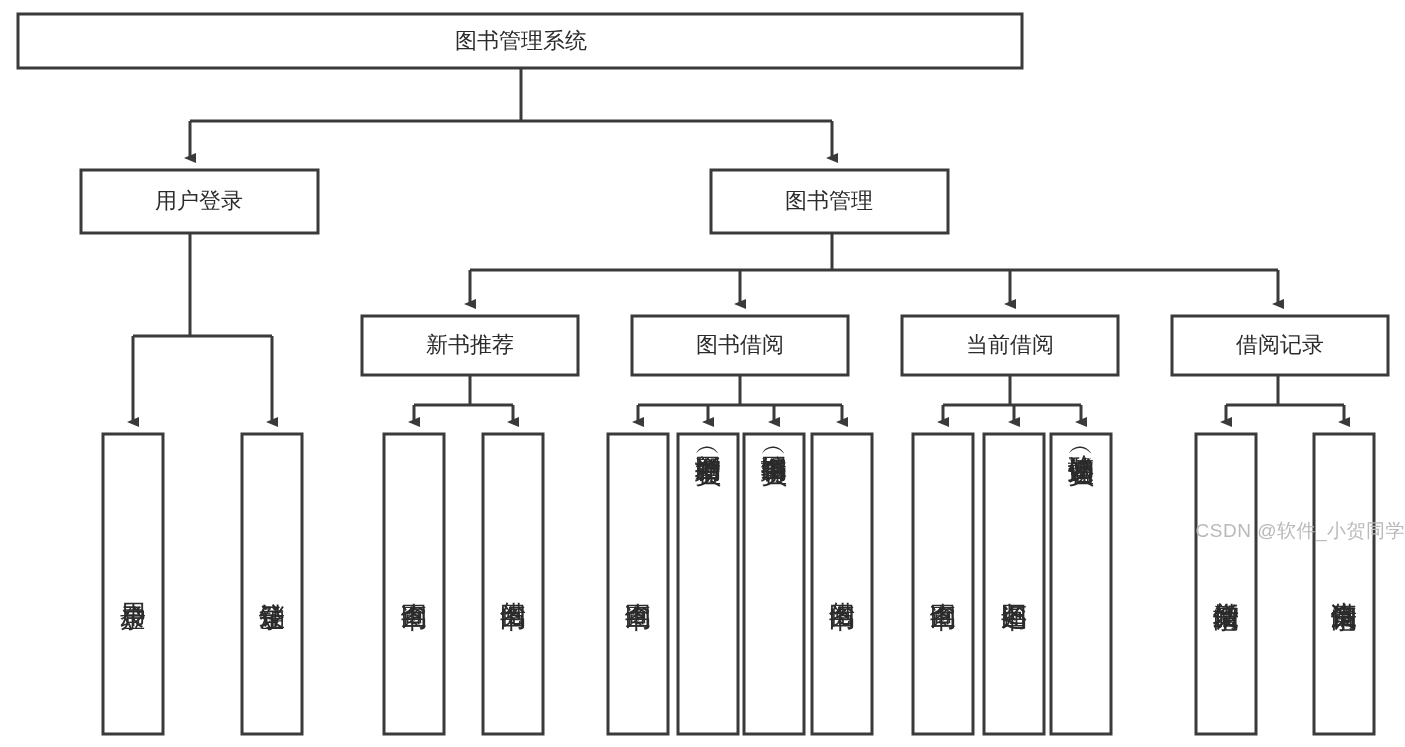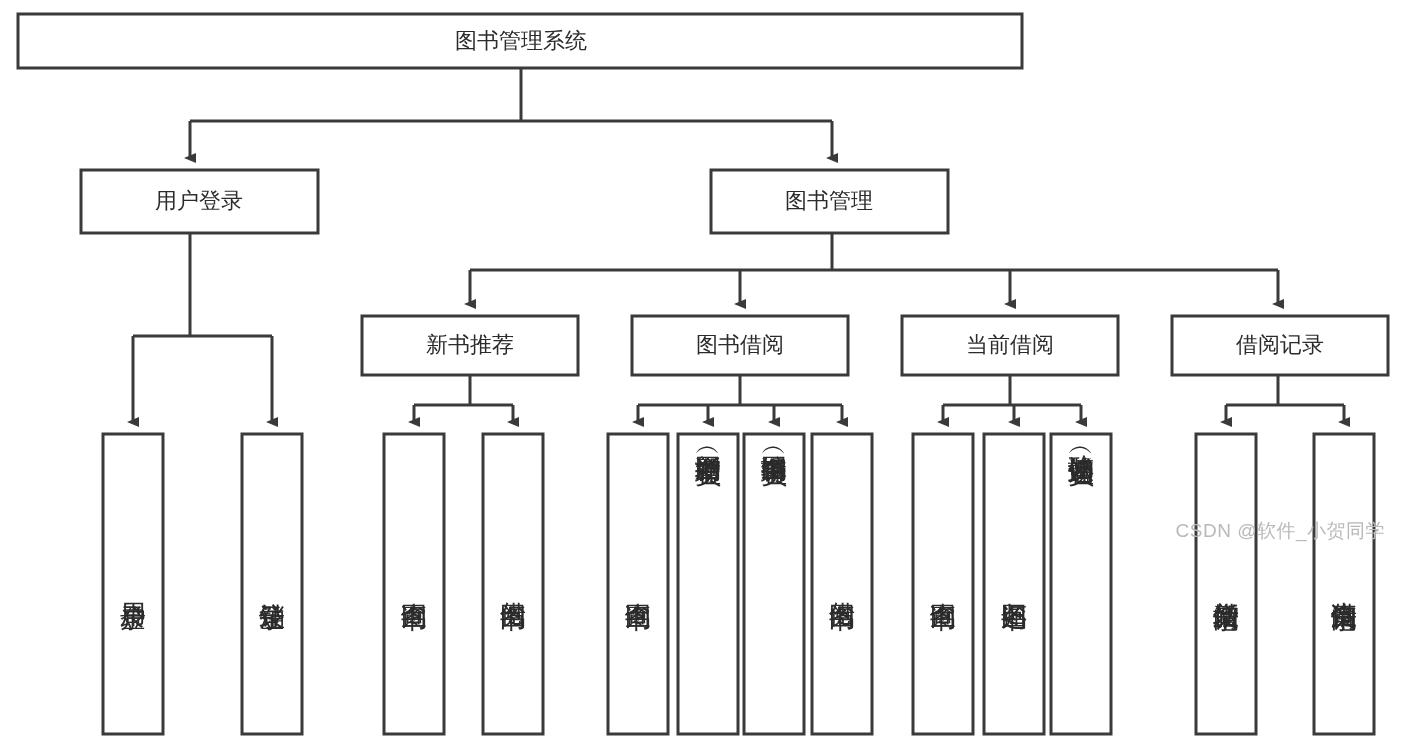--- a/index.html
+++ b/index.html
@@ -32,21 +32,21 @@
   .leaf-box{
     position:absolute;
     box-sizing:border-box;
     display:flex;
     align-items:center;
     justify-content:center;
     pointer-events:auto;
   }
   .watermark{
     position:absolute;
-    right:20px;
+    right:0;
     bottom:6px;
     font-family:"Liberation Sans","DejaVu Sans",sans-serif;
     font-size:19px;
     color:#b9b9b9;
     white-space:nowrap;
     letter-spacing:0.5px;
   }
 </style>
 </head>
 <body>

